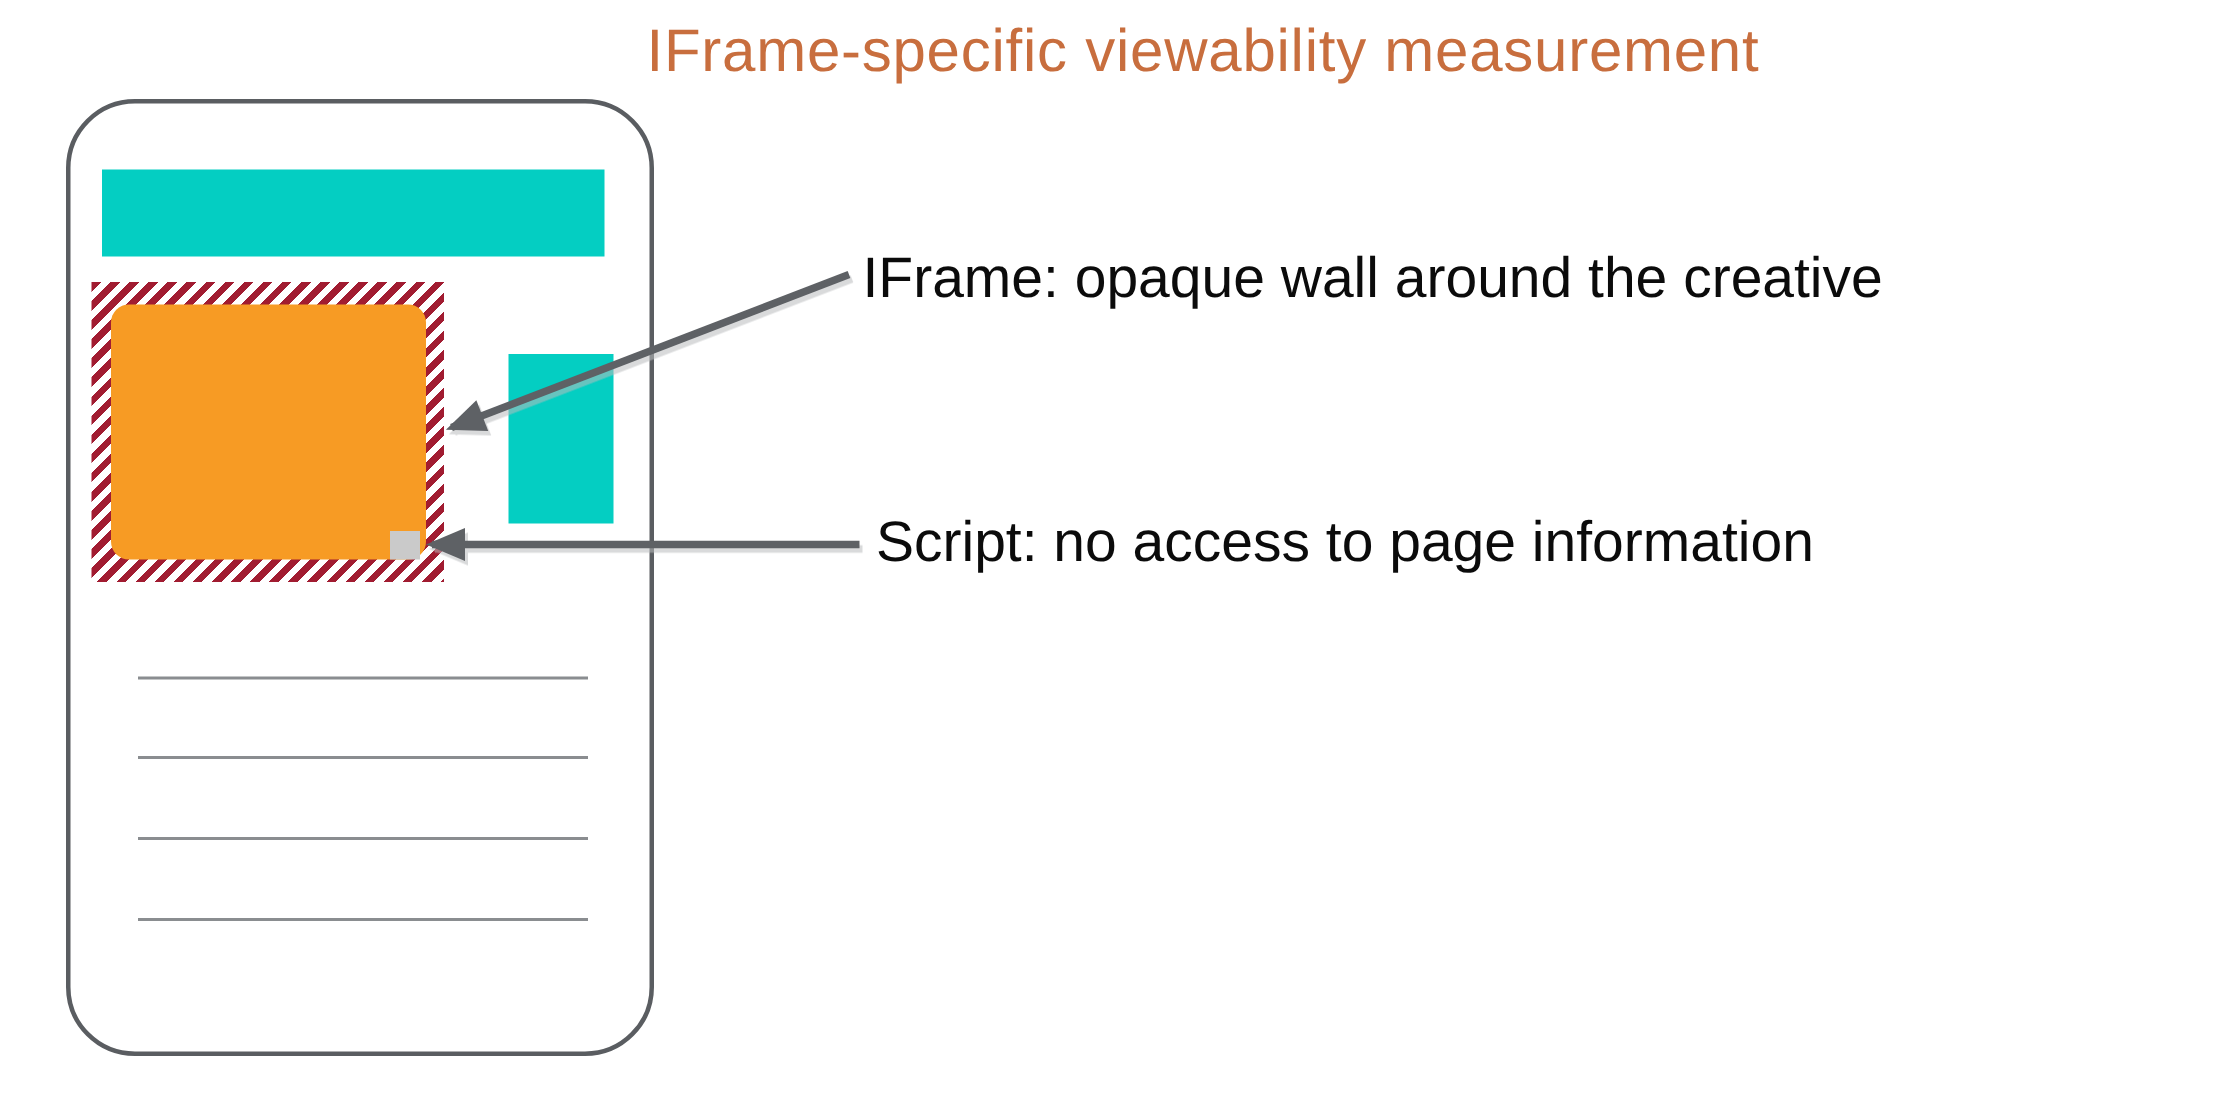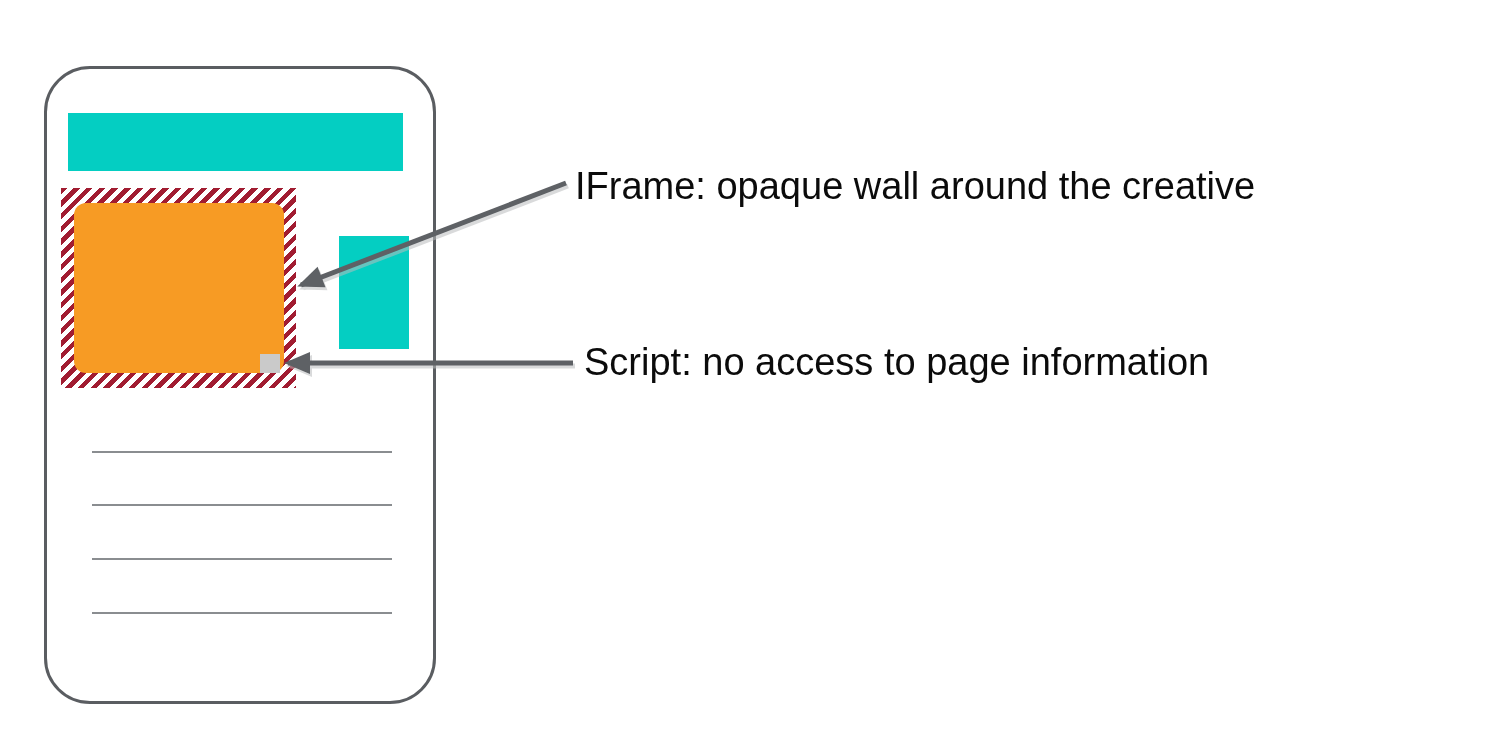--- a/index.html
+++ b/index.html
@@ -126,20 +126,21 @@
     white-space: nowrap;
   }
   .label1 { left: 575px; top: 166px; }
   .label2 { left: 584px; top: 342px; }
 </style>
 </head>
 <body>
 
 <div class="canvas">
 
+  <h1 class="title">IFrame-specific viewability measurement</h1>
 
   <div class="mockup">
     <div class="header-bar"></div>
 
     <div class="hatch">
       <div class="creative"></div>
       <div class="script-sq"></div>
     </div>
 
     <div class="side-rect"></div>

